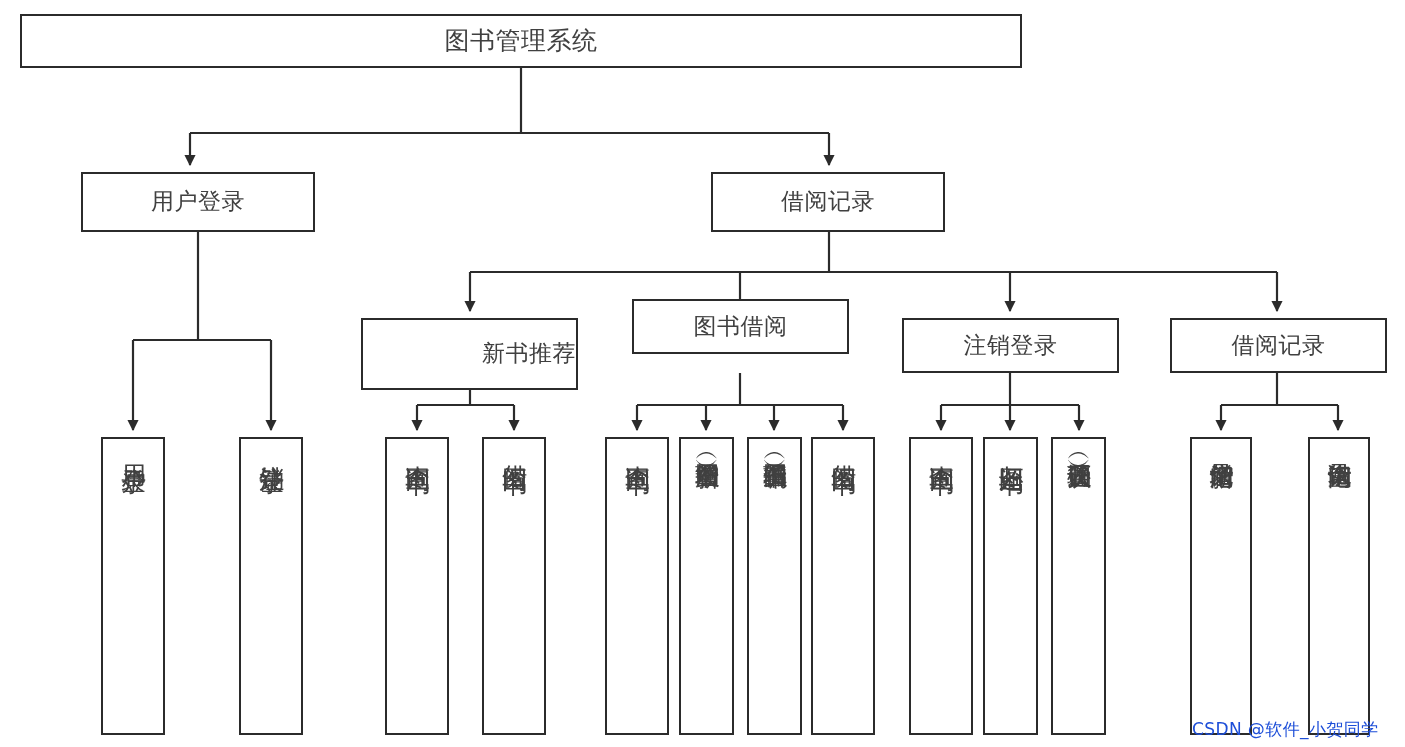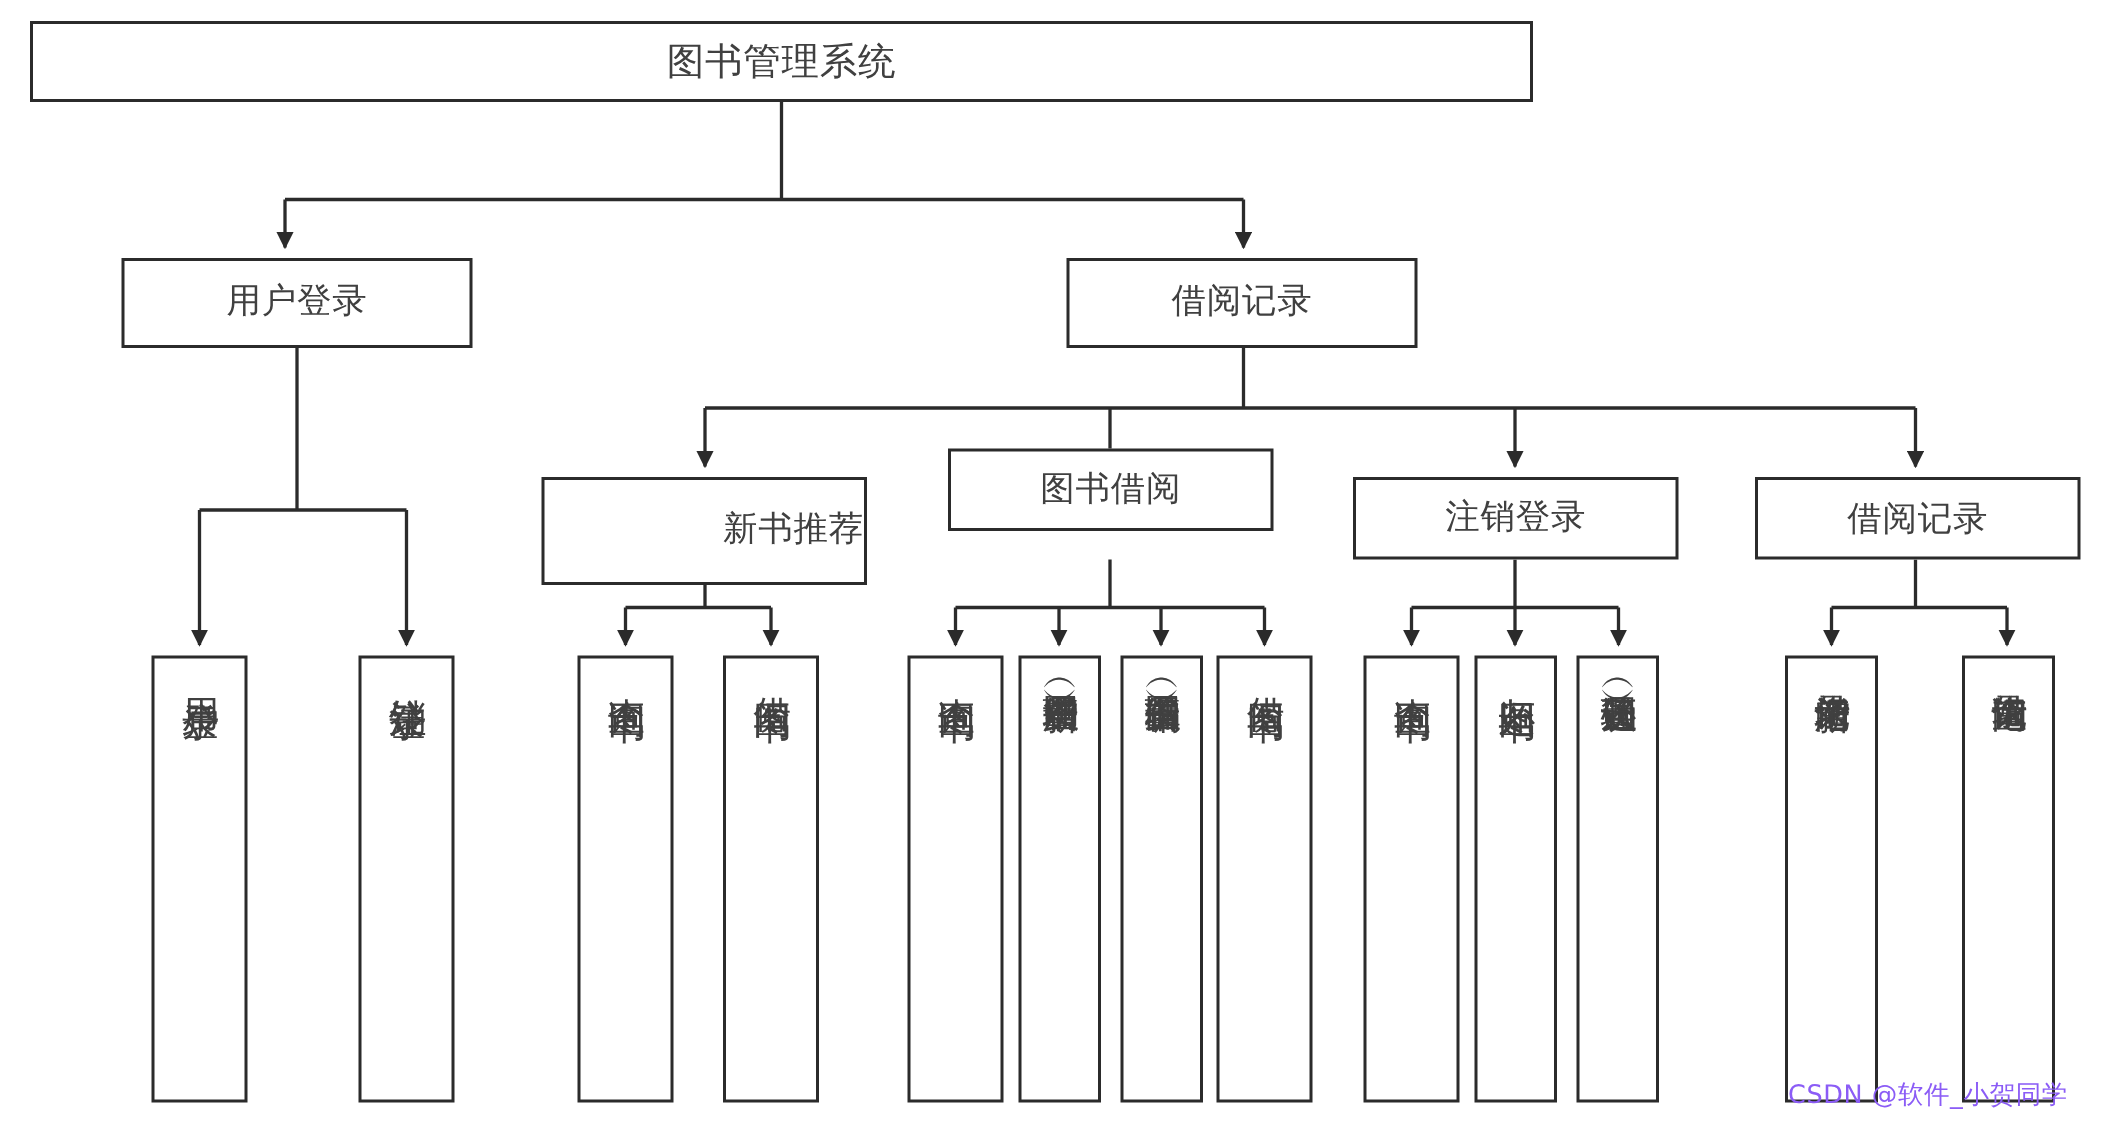--- a/index.html
+++ b/index.html
@@ -57,21 +57,21 @@
     text-orientation: upright;
     font-size: 25px;
     line-height: 1.06;
     letter-spacing: 2px;
     white-space: nowrap;
   }
   .node.leaf.long .label { font-size: 24px; letter-spacing: 0px; }
   .watermark {
     position: absolute;
     font-size: 17px;
-    color: #8b5cf6;
+    color: #1d4ed8;
     white-space: nowrap;
     letter-spacing: 0.4px;
   }
 </style>
 </head>
 <body>
 
 <div id="canvas">
 
   <svg class="edges" viewBox="0 0 1405 747" xmlns="http://www.w3.org/2000/svg">

